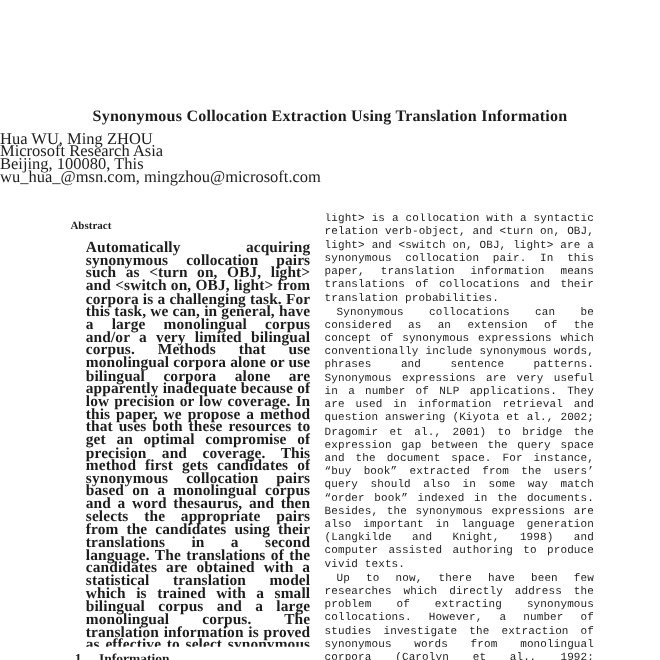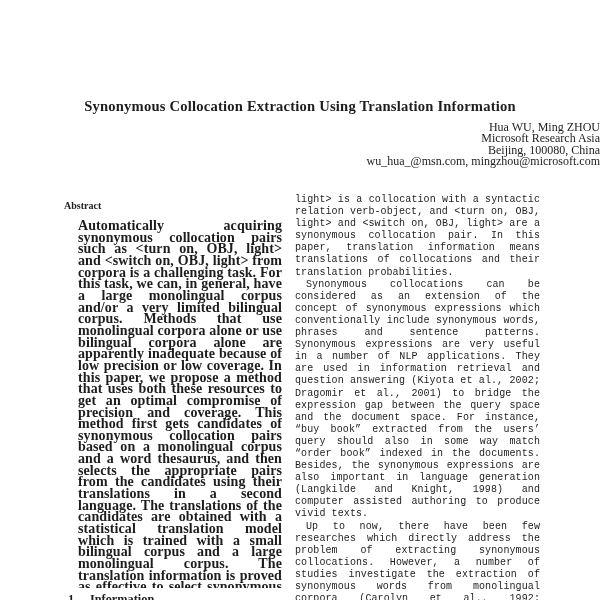--- a/index.html
+++ b/index.html
@@ -22,22 +22,22 @@
     top: 61px; left: 0; right: 0;
     margin: 0;
     text-align: center;
     font-size: 14.6px;
     font-weight: bold;
     letter-spacing: 0.2px;
   }
   .authors {
     position: absolute;
     top: 85px; left: 0; right: 0;
-    text-align: right;
-    font-size: 12px;
+    text-align: left;
+    font-size: 15px;
     line-height: 11.3px;
   }
   .col {
     position: absolute;
     top: 157px;
     bottom: 0;
     overflow: hidden;
   }
   .col-left { left: 64px; width: 218px; }
   .col-right { left: 295px; width: 245px; font-family: Liberation Mono, monospace; }
@@ -80,21 +80,21 @@
 </head>
 <body>
 
 <div class="page">
 
   <h1 class="title">Synonymous Collocation Extraction Using Translation Information</h1>
 
   <div class="authors">
     <div>Hua WU, Ming ZHOU</div>
     <div>Microsoft Research Asia</div>
-    <div>Beijing, 100080, China</div>
+    <div>Beijing, 100080, This</div>
     <div>wu_hua_@msn.com, mingzhou@microsoft.com</div>
   </div>
 
   <div class="col col-left">
     <div class="abstract">
       <div class="abstract-heading">Abstract</div>
       <p class="abstract-body">Automatically acquiring synonymous collocation pairs such as &lt;turn on, OBJ, light&gt; and &lt;switch on, OBJ, light&gt; from corpora is a challenging task. For this task, we can, in general, have a large monolingual corpus and/or a very limited bilingual corpus. Methods that use monolingual corpora alone or use bilingual corpora alone are apparently inadequate because of low precision or low coverage. In this paper, we propose a method that uses both these resources to get an optimal compromise of precision and coverage. This method first gets candidates of synonymous collocation pairs based on a monolingual corpus and a word thesaurus, and then selects the appropriate pairs from the candidates using their translations in a second language. The translations of the candidates are obtained with a statistical translation model which is trained with a small bilingual corpus and a large monolingual corpus. The translation information is proved as effective to select synonymous collocation pairs. Experimental results indicate that the average precision and recall of our approach are 74% and 64% respectively, which outperform those methods that only use monolingual corpora and those that only use bilingual corpora.</p>
     </div>
     <div class="intro-block">
       <div class="section-heading">

